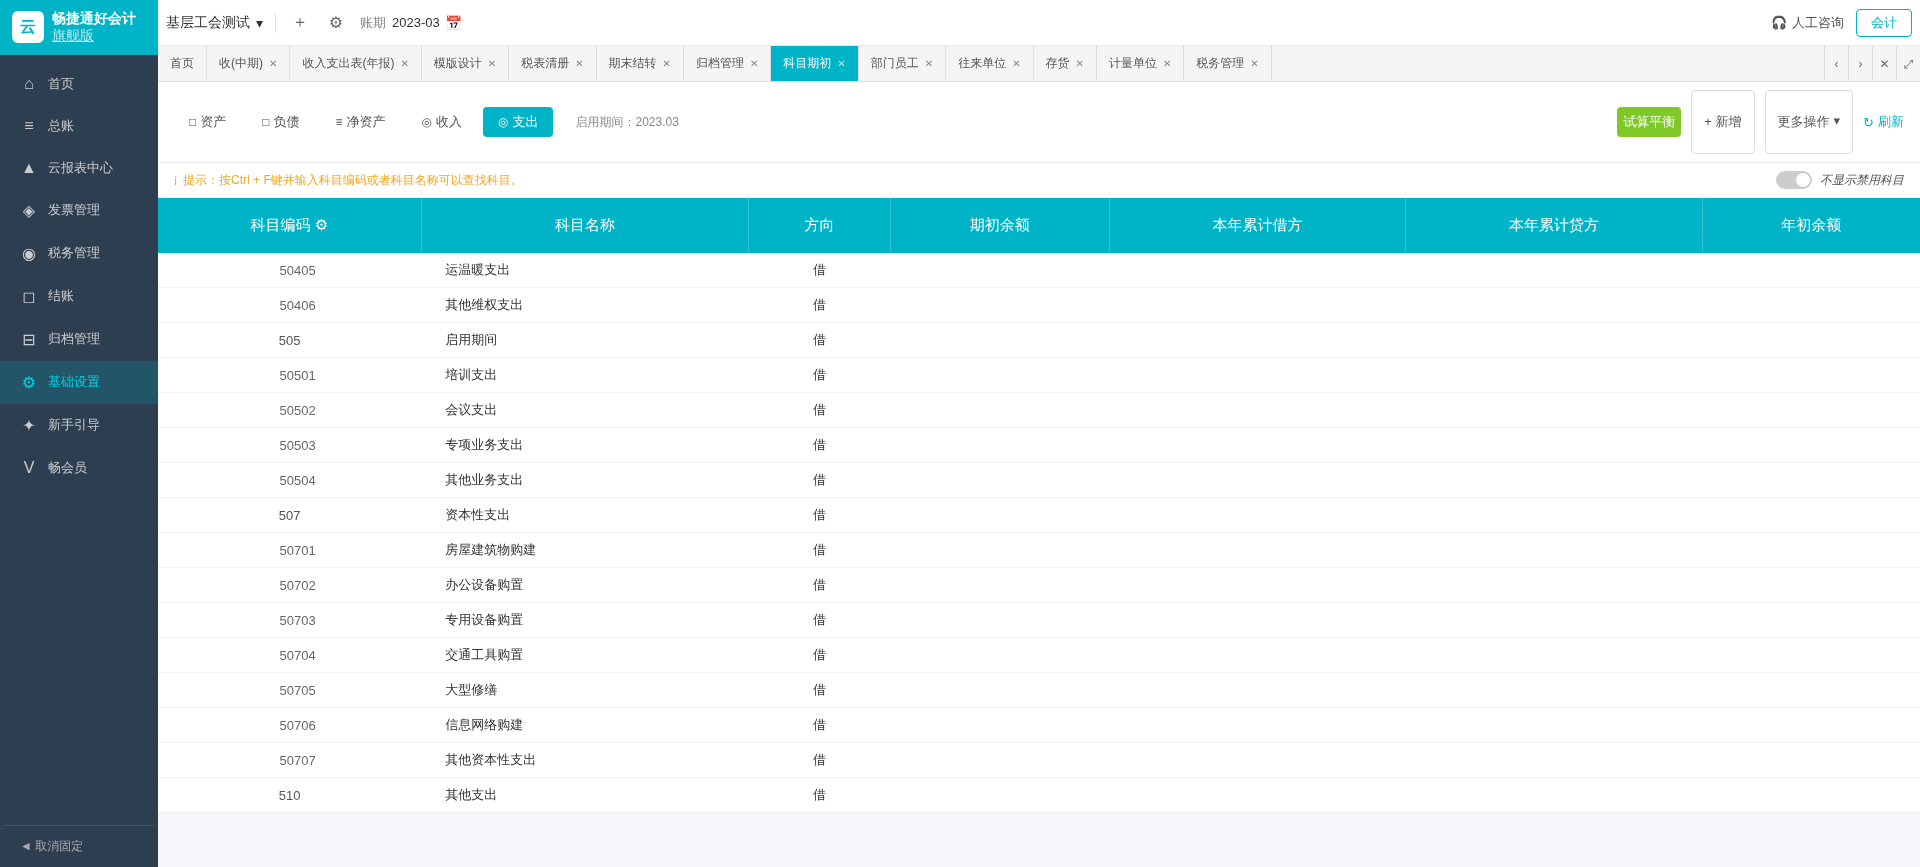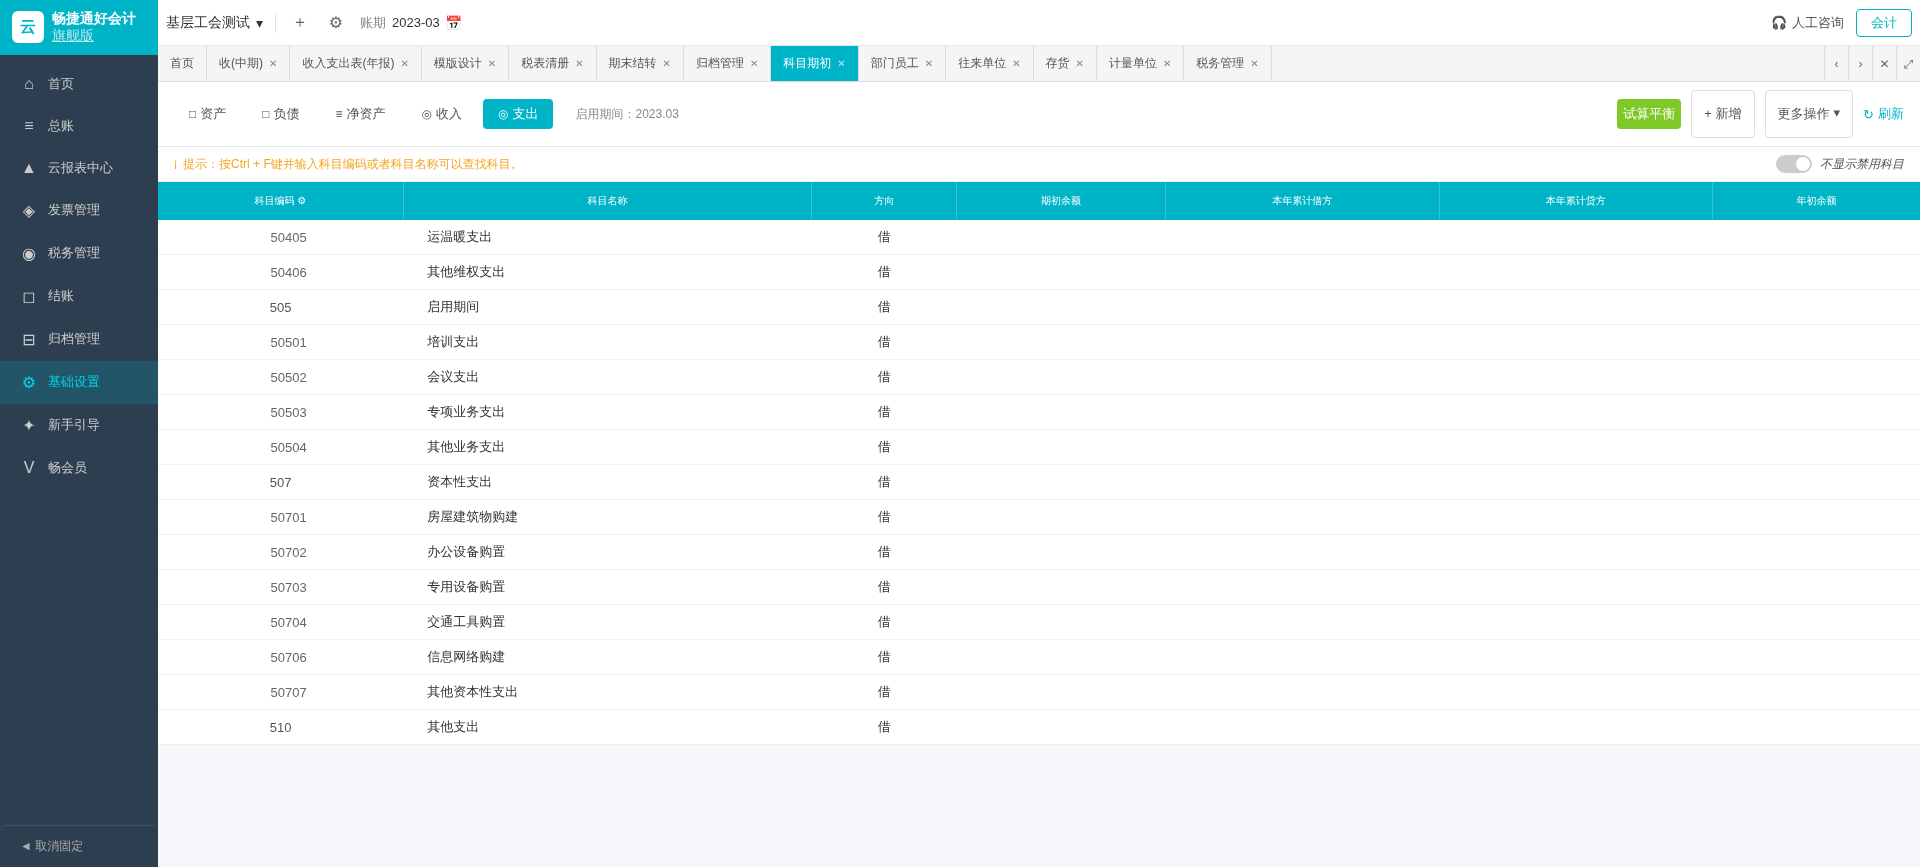--- a/index.html
+++ b/index.html
@@ -259,21 +259,21 @@
       padding: 6px 6px;
       border-radius: 4px;
       cursor: pointer;
       font-size: 13px;
       border: none;
     }
     .action-btn {
       display: flex;
       align-items: flex-start;
       gap: 4px;
-      padding: 14px 12px;
+      padding: 22px 12px;
       border: 1px solid #ddd;
       border-radius: 4px;
       background: white;
       cursor: pointer;
       font-size: 13px;
       color: #555;
     }
     .refresh-btn {
       display: flex;
       align-items: center;
@@ -331,24 +331,24 @@
     table {
       width: 100%;
       border-collapse: collapse;
       background: white;
     }
     thead tr {
       background: #00b4c8;
       color: white;
     }
     thead th {
-      padding: 12px 12px;
+      padding: 18px 12px;
       text-align: center;
       font-weight: normal;
-      font-size: 10px;
+      font-size: 15px;
       border-right: 1px solid rgba(255,255,255,0.2);
     }
     thead th:last-child { border-right: none; }
     tbody tr {
       border-bottom: 1px solid #f0f0f0;
     }
     tbody td {
       padding: 8px 12px;
       text-align: center;
       font-size: 13px;
@@ -682,20 +682,29 @@
             <tr class="row-child">
     <td>50704</td>
     <td>交通工具购置</td>
     <td>借</td>
     <td></td>
     <td></td>
     <td></td>
     <td></td>
   </tr>
             <tr class="row-child">
+    <td>50705</td>
+    <td>大型修缮</td>
+    <td>借</td>
+    <td></td>
+    <td></td>
+    <td></td>
+    <td></td>
+  </tr>
+            <tr class="row-child">
     <td>50706</td>
     <td>信息网络购建</td>
     <td>借</td>
     <td></td>
     <td></td>
     <td></td>
     <td></td>
   </tr>
             <tr class="row-child">
     <td>50707</td>

